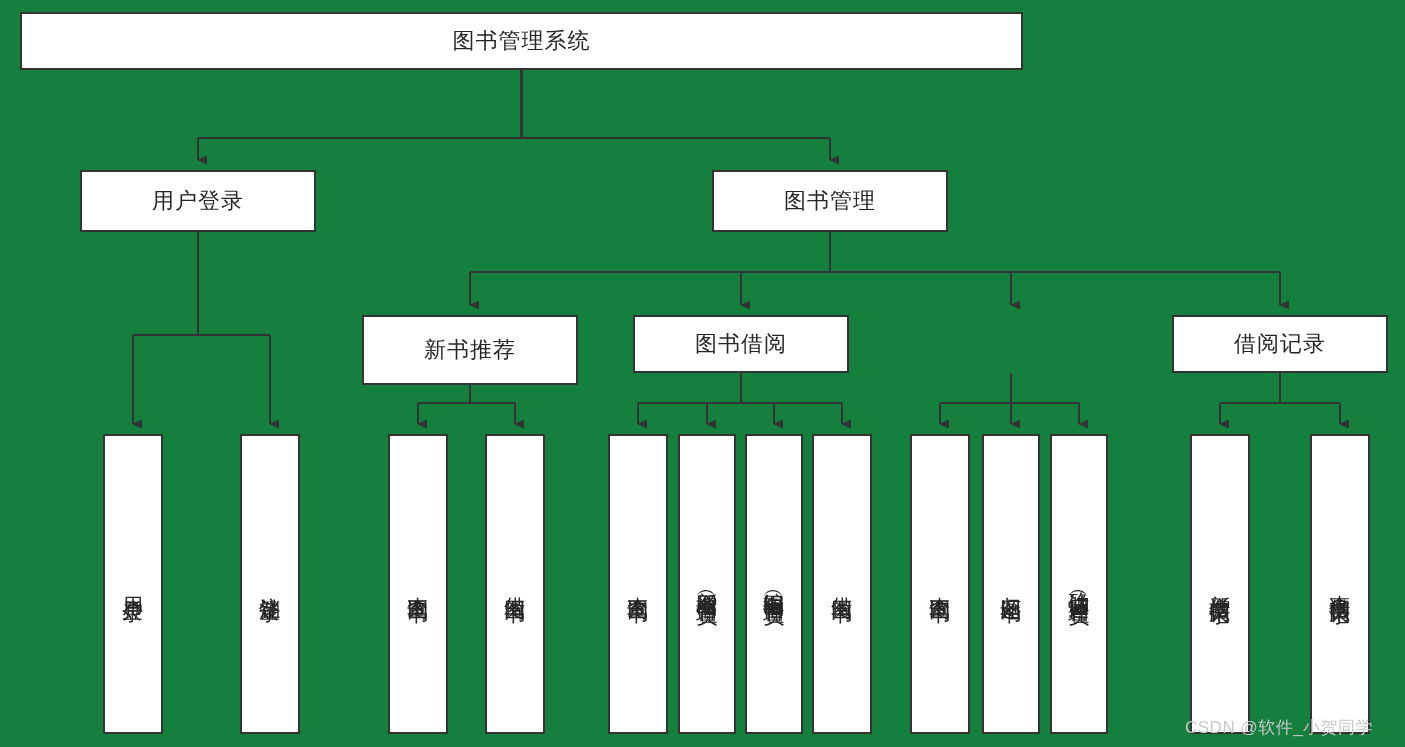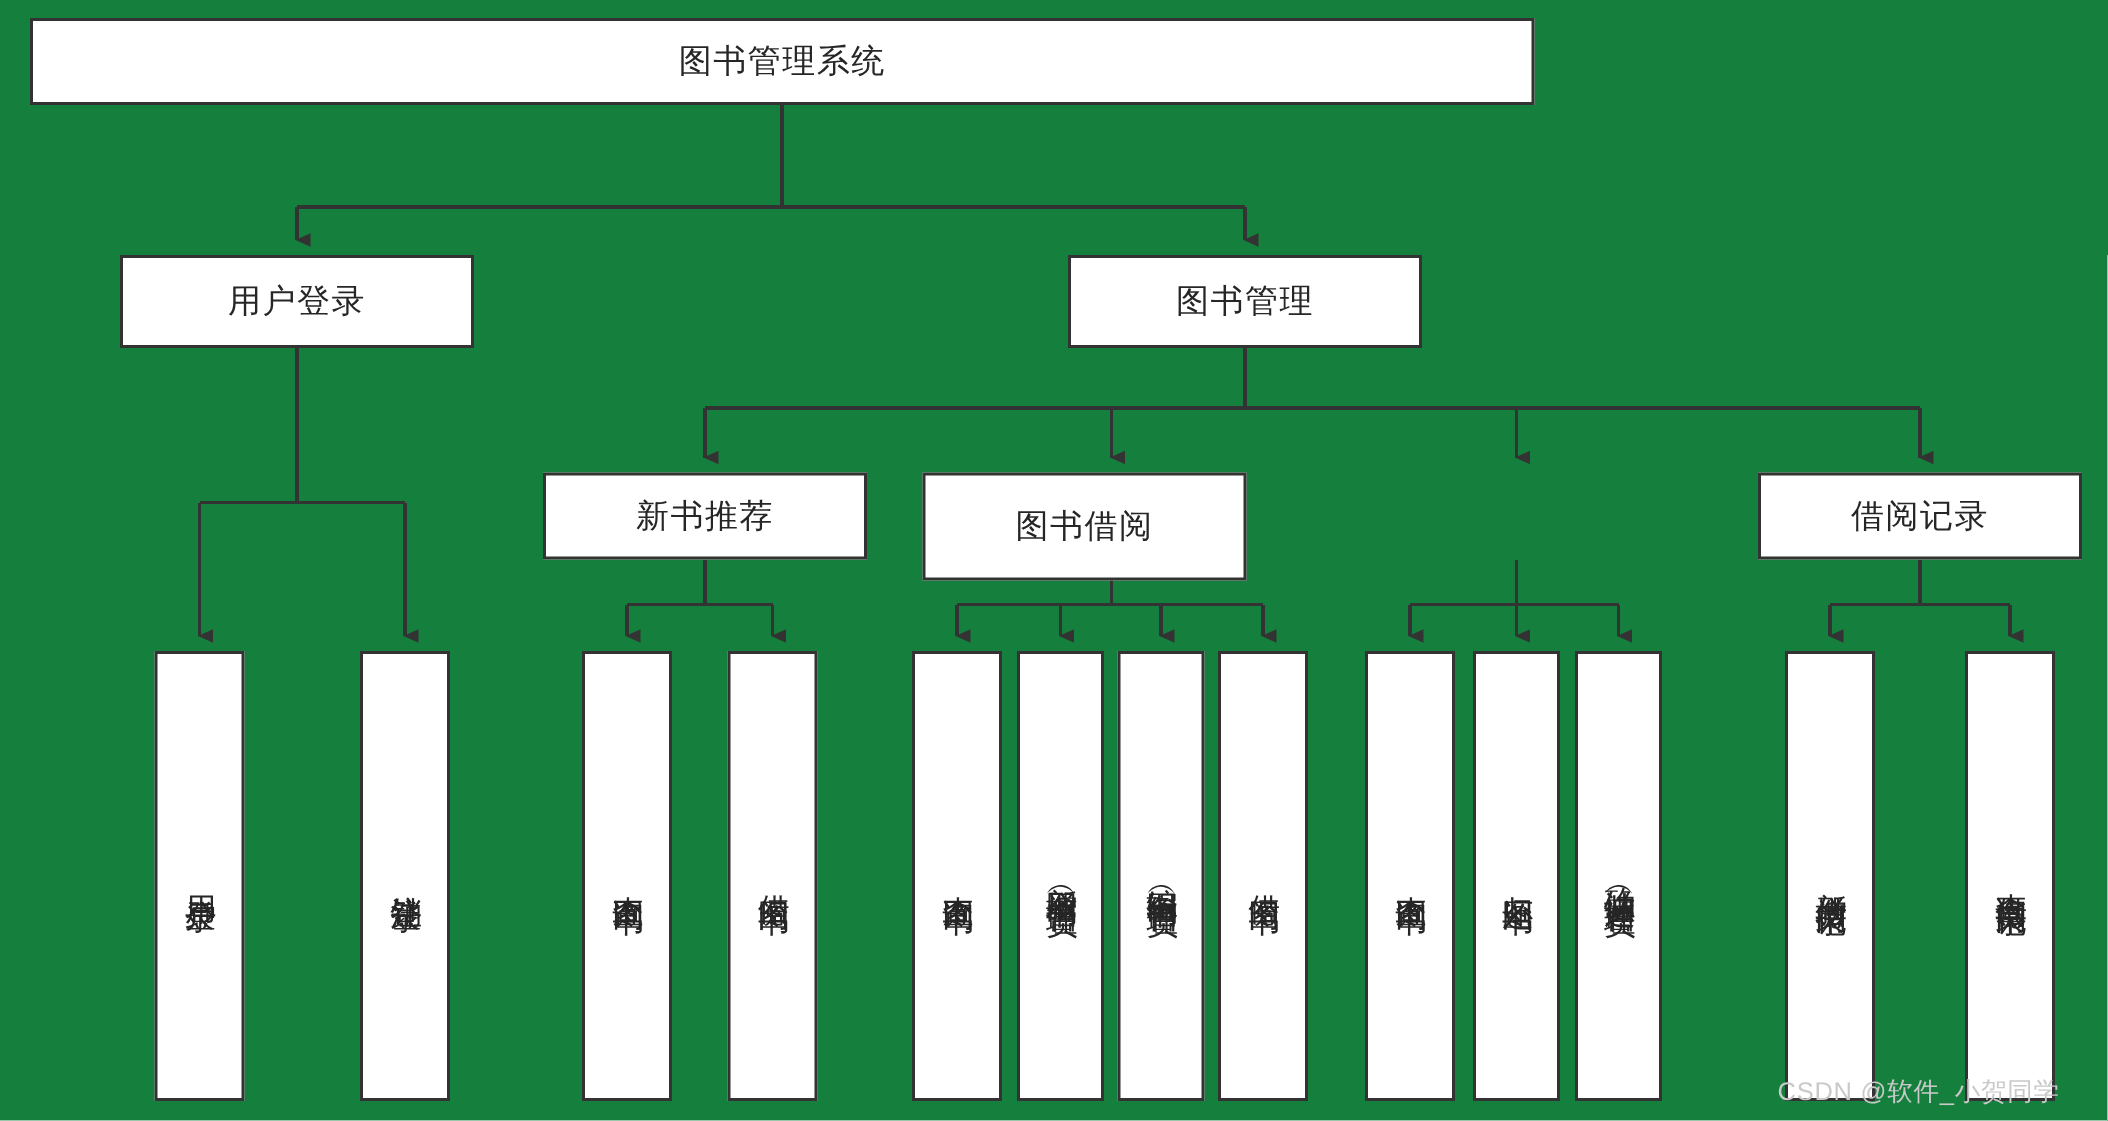--- a/index.html
+++ b/index.html
@@ -119,24 +119,24 @@
     <span class="label">图书管理系统</span>
   </div>
 
   <div class="node-box horizontal" style="left:80px; top:170px; width:236px; height:62px;">
     <span class="label">用户登录</span>
   </div>
   <div class="node-box horizontal" style="left:712px; top:170px; width:236px; height:62px;">
     <span class="label">图书管理</span>
   </div>
 
-  <div class="node-box horizontal" style="left:362px; top:315px; width:216px; height:58px;">
+  <div class="node-box horizontal" style="left:362px; top:315px; width:216px; height:70px;">
     <span class="label">新书推荐</span>
   </div>
-  <div class="node-box horizontal" style="left:615px; top:315px; width:216px; height:72px;">
+  <div class="node-box horizontal" style="left:633px; top:315px; width:216px; height:58px;">
     <span class="label">图书借阅</span>
   </div>
   <div class="node-box horizontal" style="left:1172px; top:315px; width:216px; height:58px;text-align:right;">
     <span class="label">借阅记录</span>
   </div>
 
   <div class="node-box vertical" style="left:103px; top:434px; width:60px; height:300px;">
     <span class="label">用户登录</span>
   </div>
   <div class="node-box vertical" style="left:240px; top:434px; width:60px; height:300px;">

